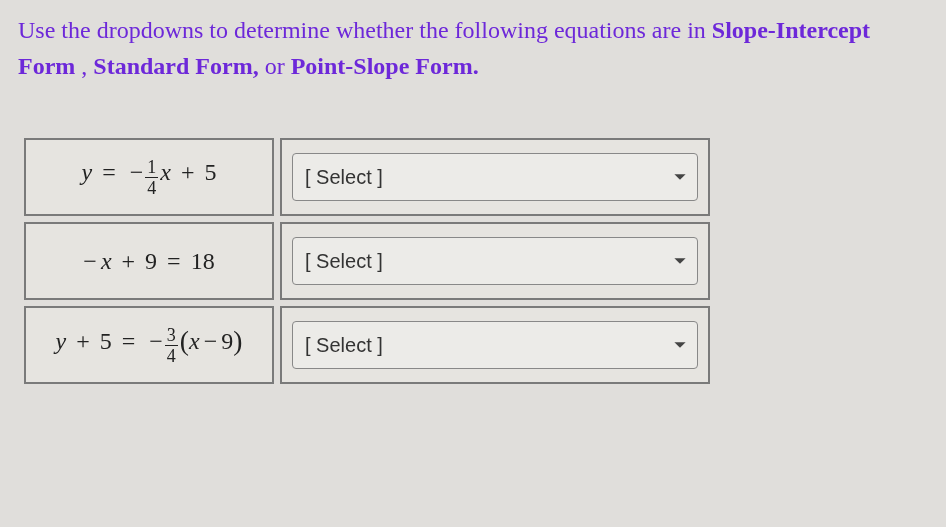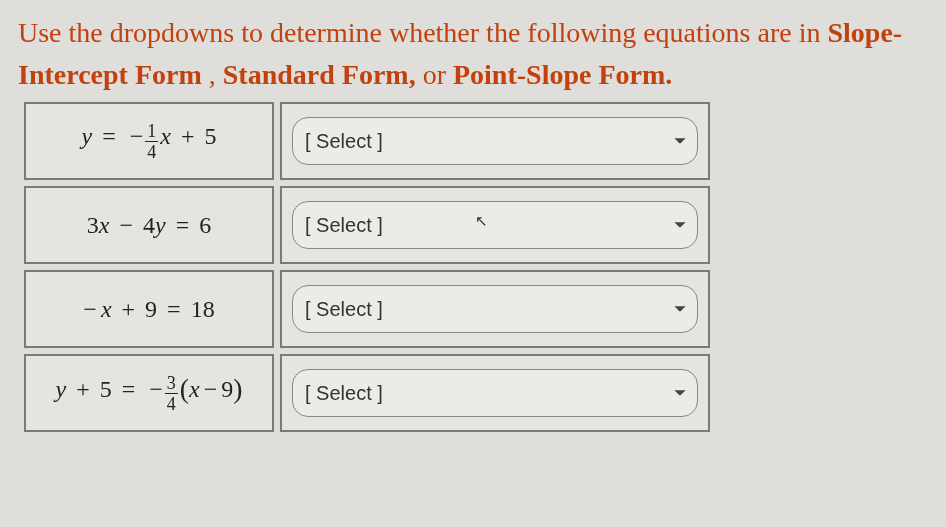--- a/index.html
+++ b/index.html
@@ -5,23 +5,24 @@
   * { box-sizing: border-box; margin: 0; padding: 0; }
   body {
     width: 946px;
     height: 527px;
     background: #e0dedb;
     font-family: Georgia, 'Times New Roman', serif;
     padding: 12px 18px;
     color: #222;
   }
   .instructions {
-    font-size: 28px;
+    font-size: 24px;
     line-height: 1.5;
-    color: #c2410c;
+    color: #6d28d9;
+    margin-bottom: 48px;
   }
   .instructions b { font-weight: 700; }
   table.worksheet {
     border-collapse: separate;
     border-spacing: 6px;
     background: transparent;
   }
   table.worksheet td {
     border: 2px solid #7a7a7a;
     background: #e6e4e0;
@@ -39,21 +40,21 @@
   }
   td.sel-cell {
     width: 430px;
     padding: 10px 12px;
   }
   .select-box {
     position: relative;
     width: 100%;
     height: 48px;
     border: 1px solid #888;
-    border-radius: 16px;
+    border-radius: 4px;
     background: #ecebe8;
     display: flex;
     align-items: center;
     padding: 0 30px 0 12px;
     font-family: Arial, Helvetica, sans-serif;
     font-size: 20px;
     color: #333;
     cursor: pointer;
     text-align: center;
   }
@@ -114,42 +115,20 @@
         <span>[ Select ]</span>
         <span class="chev">
           <svg viewBox="0 0 10 10">
                 <path d="M1 3 L5 7 L9 3 Z"></path>
               </svg>
         </span>
       </div>
     </td>
   </tr>
 
-  <tr>
-    <td class="eq-cell">
-      <span class="math">
-        <span class="num">3</span><span>x</span>
-        <span class="op">−</span>
-        <span class="num">4</span><span>y</span>
-        <span class="op">=</span>
-        <span class="num">6</span>
-      </span>
-    </td>
-    <td class="sel-cell">
-      <div class="select-box" style="position:relative">
-        <span>[ Select ]</span>
-        <span class="cursor-artifact" style="left:182px; top:10px;">↖</span>
-        <span class="chev">
-          <svg viewBox="0 0 10 10">
-                <path d="M1 3 L5 7 L9 3 Z"></path>
-              </svg>
-        </span>
-      </div>
-    </td>
-  </tr>
 
   <tr>
     <td class="eq-cell">
       <span class="math">
         <span class="op" style="padding-left:0">−</span><span>x</span>
         <span class="op">+</span>
         <span class="num">9</span>
         <span class="op">=</span>
         <span class="num">18</span>
       </span>

